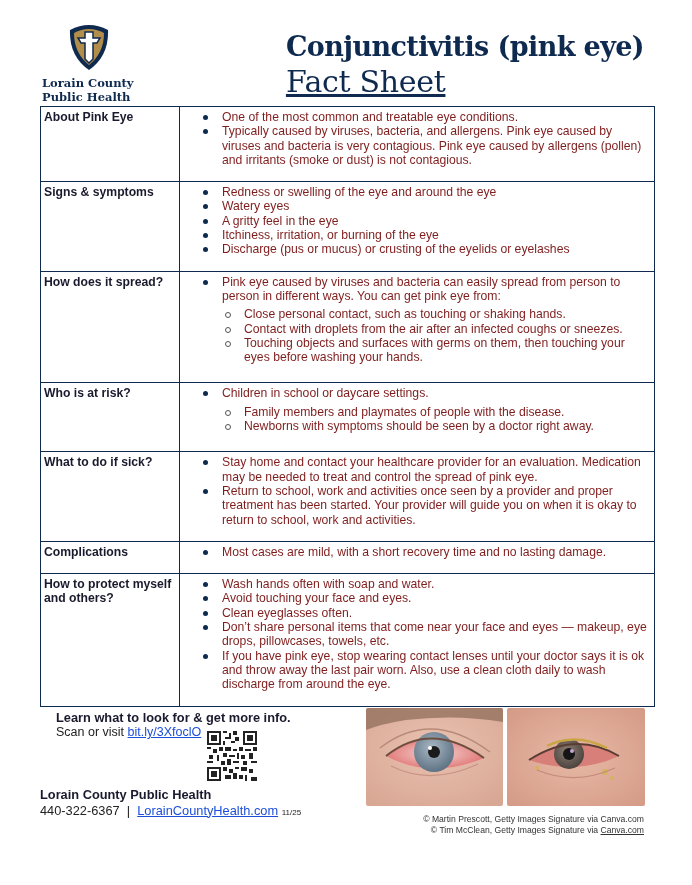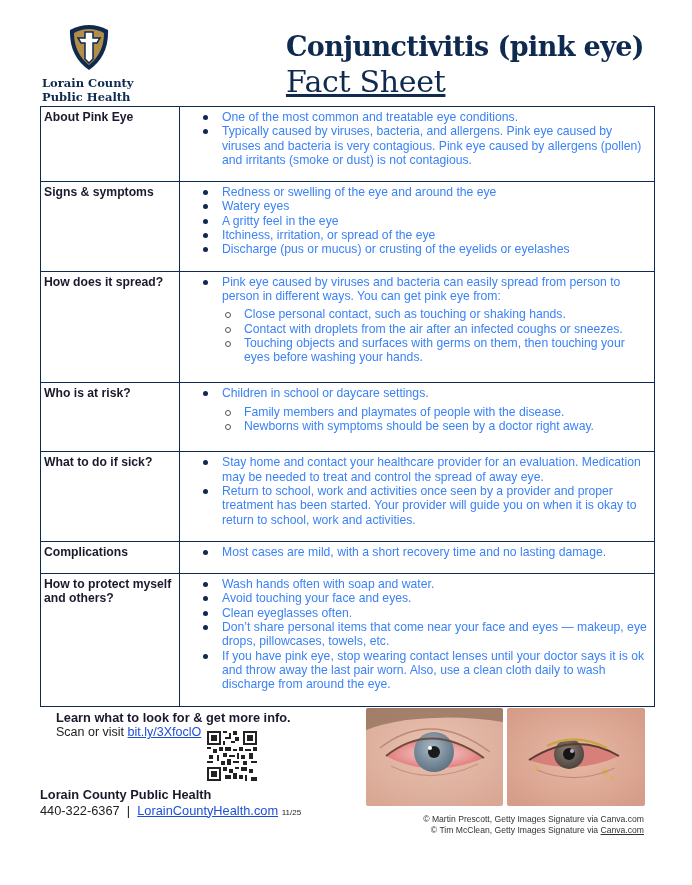--- a/index.html
+++ b/index.html
@@ -6,21 +6,21 @@
   body { width:692px; height:885px; position:relative; overflow:hidden; font-family:"Liberation Sans", sans-serif; color:#222; }
   .logo { position:absolute; left:40px; top:22px; width:100px; text-align:center; }
   .logo svg { display:block; margin:0 auto 0 26px; }
   .logo-text { position:absolute; left:42px; top:76px; font-family:"DejaVu Serif", serif; font-weight:bold; font-size:11.5px; line-height:14px; color:#0f2a4f; text-align:left; white-space:nowrap; }
   .title { position:absolute; right:48px; top:30px; text-align:left; color:#0f2a4f; }
   .title-main { font-family:"DejaVu Serif", serif; font-weight:bold; font-size:27px; letter-spacing:-0.6px; line-height:34px; white-space:nowrap; }
   .title-sub { font-family:"DejaVu Serif", serif; font-size:30px; line-height:36px; letter-spacing:-0.3px; white-space:nowrap;text-decoration:underline; }
   table.facts { position:absolute; left:40px; top:106px; width:615px; border-collapse:collapse; font-size:12.2px; line-height:14.3px; }
   table.facts td { border:1.5px solid #0f2a4f; vertical-align:top; padding:3px 4px 14px 3px; }
   td.label { width:131px; font-weight:bold; color:#1a1a2e; }
-  td.content { padding-left:20px !important; color:#3b82f6; }
+  td.content { padding-left:20px !important; color:#7f1d1d; }
   ul.b { margin:0; padding:0 0 0 0; list-style:none; }
   ul.b > li { position:relative; padding-left:22px; }
   ul.b > li::before { content:""; position:absolute; left:3px; top:5px; width:5px; height:5px; border-radius:50%; background:#0f2a4f; }
   ul.sub { margin:4px; padding:0; list-style:none; }
   ul.sub > li { position:relative; padding-left:40px; }
   ul.sub > li::before { content:""; position:absolute; left:21px; top:5px; width:4px; height:4px; border-radius:50%; border:1px solid #555; }
   .footer-left { position:absolute; left:40px; top:710px; font-size:12.5px; line-height:15px; color:#222;margin-left:16px; }
   .learn { font-weight:bold; color:#1a1a2e; font-size:12.8px; }
   .scan a, .contact a { color:#1d4ed8; text-decoration:underline; }
   .qr { position:absolute; left:207px; top:731px; width:50px; height:50px; }
@@ -64,21 +64,21 @@
           </ul>
         </td>
       </tr>
       <tr>
         <td class="label">Signs &amp; symptoms</td>
         <td class="content">
           <ul class="b">
             <li><span>Redness or swelling of the eye and around the eye</span></li>
             <li><span>Watery eyes</span></li>
             <li><span>A gritty feel in the eye</span></li>
-            <li><span>Itchiness, irritation, or spread of the eye</span></li>
+            <li><span>Itchiness, irritation, or burning of the eye</span></li>
             <li><span>Discharge (pus or mucus) or crusting of the eyelids or eyelashes</span></li>
           </ul>
         </td>
       </tr>
       <tr>
         <td class="label">How does it spread?</td>
         <td class="content">
           <ul class="b">
             <li><span>Pink eye caused by viruses and bacteria can easily spread from person to person in different ways. You can get pink eye from:</span></li>
             <ul class="sub">
@@ -98,21 +98,21 @@
               <li>Family members and playmates of people with the disease.</li>
               <li>Newborns with symptoms should be seen by a doctor right away.</li>
             </ul>
           </ul>
         </td>
       </tr>
       <tr>
         <td class="label">What to do if sick?</td>
         <td class="content">
           <ul class="b">
-            <li><span>Stay home and contact your healthcare provider for an evaluation. Medication may be needed to treat and control the spread of away eye.</span></li>
+            <li><span>Stay home and contact your healthcare provider for an evaluation. Medication may be needed to treat and control the spread of pink eye.</span></li>
             <li><span>Return to school, work and activities once seen by a provider and proper treatment has been started. Your provider will guide you on when it is okay to return to school, work and activities.</span></li>
           </ul>
         </td>
       </tr>
       <tr>
         <td class="label">Complications</td>
         <td class="content">
           <ul class="b">
             <li><span>Most cases are mild, with a short recovery time and no lasting damage.</span></li>
           </ul>

